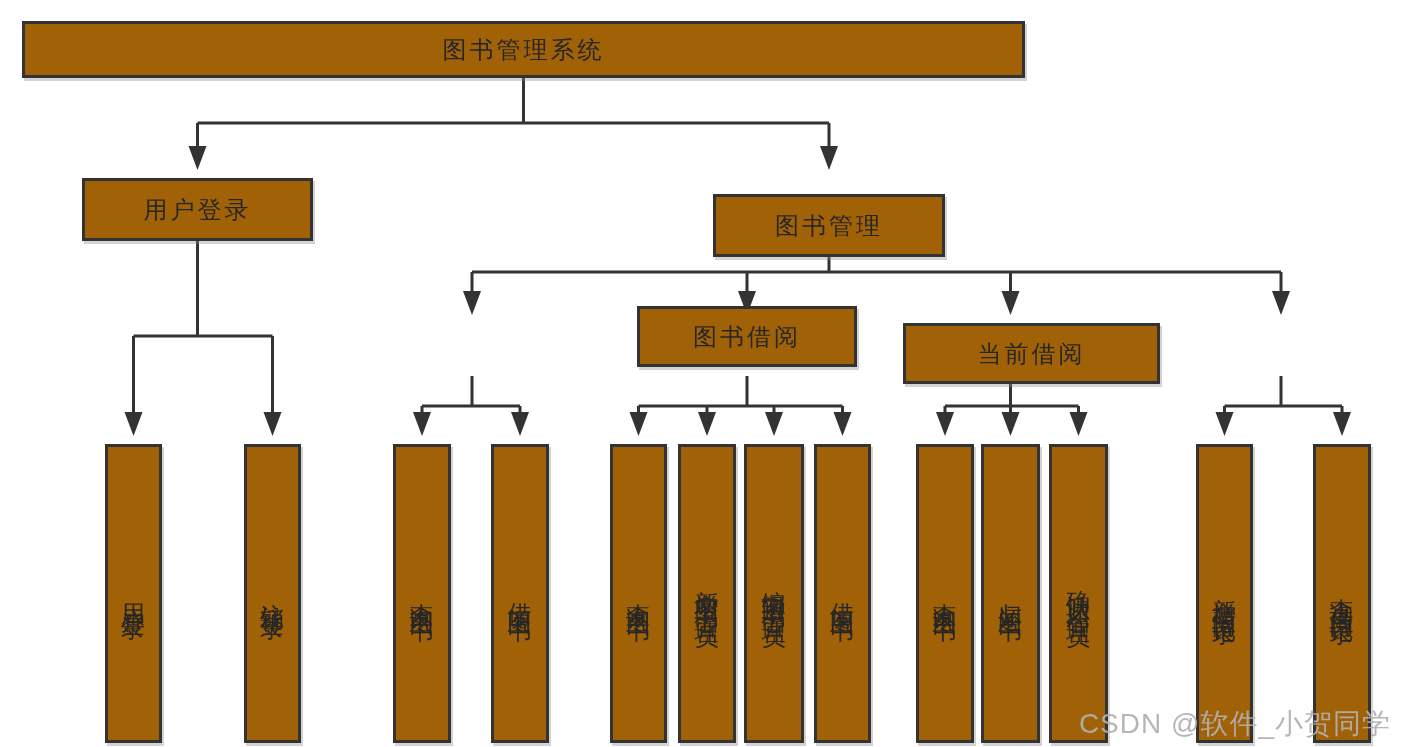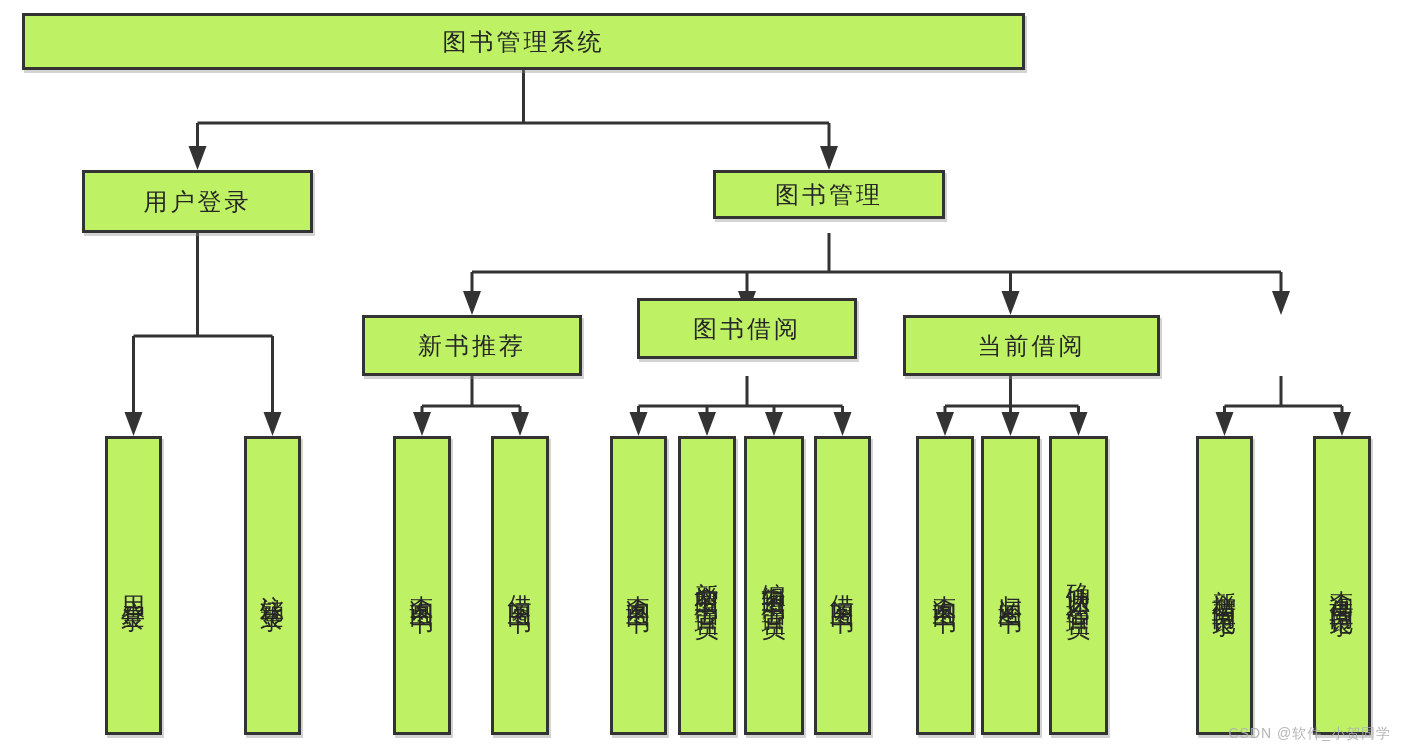--- a/index.html
+++ b/index.html
@@ -3,33 +3,33 @@
 <meta charset="utf-8">
 <style>
   html, body { margin:0; padding:0; background:#ffffff; }
   .canvas {
     position:relative; width:1405px; height:747px; background:#ffffff;
     font-family:"Liberation Sans","DejaVu Sans",sans-serif; color:#262626;
     overflow:hidden;
   }
   .wires { position:absolute; left:0; top:0; width:1405px; height:747px; z-index:1; }
   .hnode, .vnode {
-    position:absolute; box-sizing:border-box; background:#bef264;
+    position:absolute; box-sizing:border-box; background:#a16207;
     border:3px solid #333333; box-shadow:2px 3px 0 rgba(140,140,140,0.38);
-    display:flex; align-items:center; justify-content:center; z-index:2;
+    display:flex; align-items:center; justify-content:center; z-index:2;margin-top:8px;
   }
   .hnode .htext { font-size:24px; letter-spacing:3px; white-space:nowrap; }
   .vnode { top:436px; height:299px; }
   .vnode .vtext {
     writing-mode:vertical-rl; font-size:24px; letter-spacing:5px;
     line-height:1.05; white-space:nowrap;
   }
   .watermark {
     position:absolute; right:14px; bottom:4px; z-index:5;
-    font-size:14px; letter-spacing:1px; color:rgba(176,176,176,0.92);
+    font-size:28px; letter-spacing:1px; color:rgba(176,176,176,0.92);
     white-space:nowrap;
   }
 </style>
 </head>
 <body>
 
 <div class="canvas">
 
   <svg class="wires" viewBox="0 0 1405 747" aria-hidden="true">
     <g stroke="#333333" stroke-width="3" fill="none">
@@ -78,27 +78,24 @@
     </g>
   </svg>
 
   <div class="hnode" style="left:22px;top:13px;width:1003px;height:57px">
     <span class="htext">图书管理系统</span>
   </div>
 
   <div class="hnode" style="left:82px;top:170px;width:231px;height:63px">
     <span class="htext">用户登录</span>
   </div>
-  <div class="hnode" style="left:713px;top:170px;width:232px;height:49px">
+  <div class="hnode" style="left:713px;top:186px;width:232px;height:63px">
     <span class="htext">图书管理</span>
   </div>
 
-  <div class="hnode" style="left:362px;top:315px;width:220px;height:61px">
-    <span class="htext">新书推荐</span>
-  </div>
   <div class="hnode" style="left:637px;top:298px;width:220px;height:61px">
     <span class="htext">图书借阅</span>
   </div>
   <div class="hnode" style="left:903px;top:315px;width:257px;height:61px">
     <span class="htext">当前借阅</span>
   </div>
 
   <div class="vnode" style="left:105px;width:57px">
     <span class="vtext">用户登录</span>
   </div>

